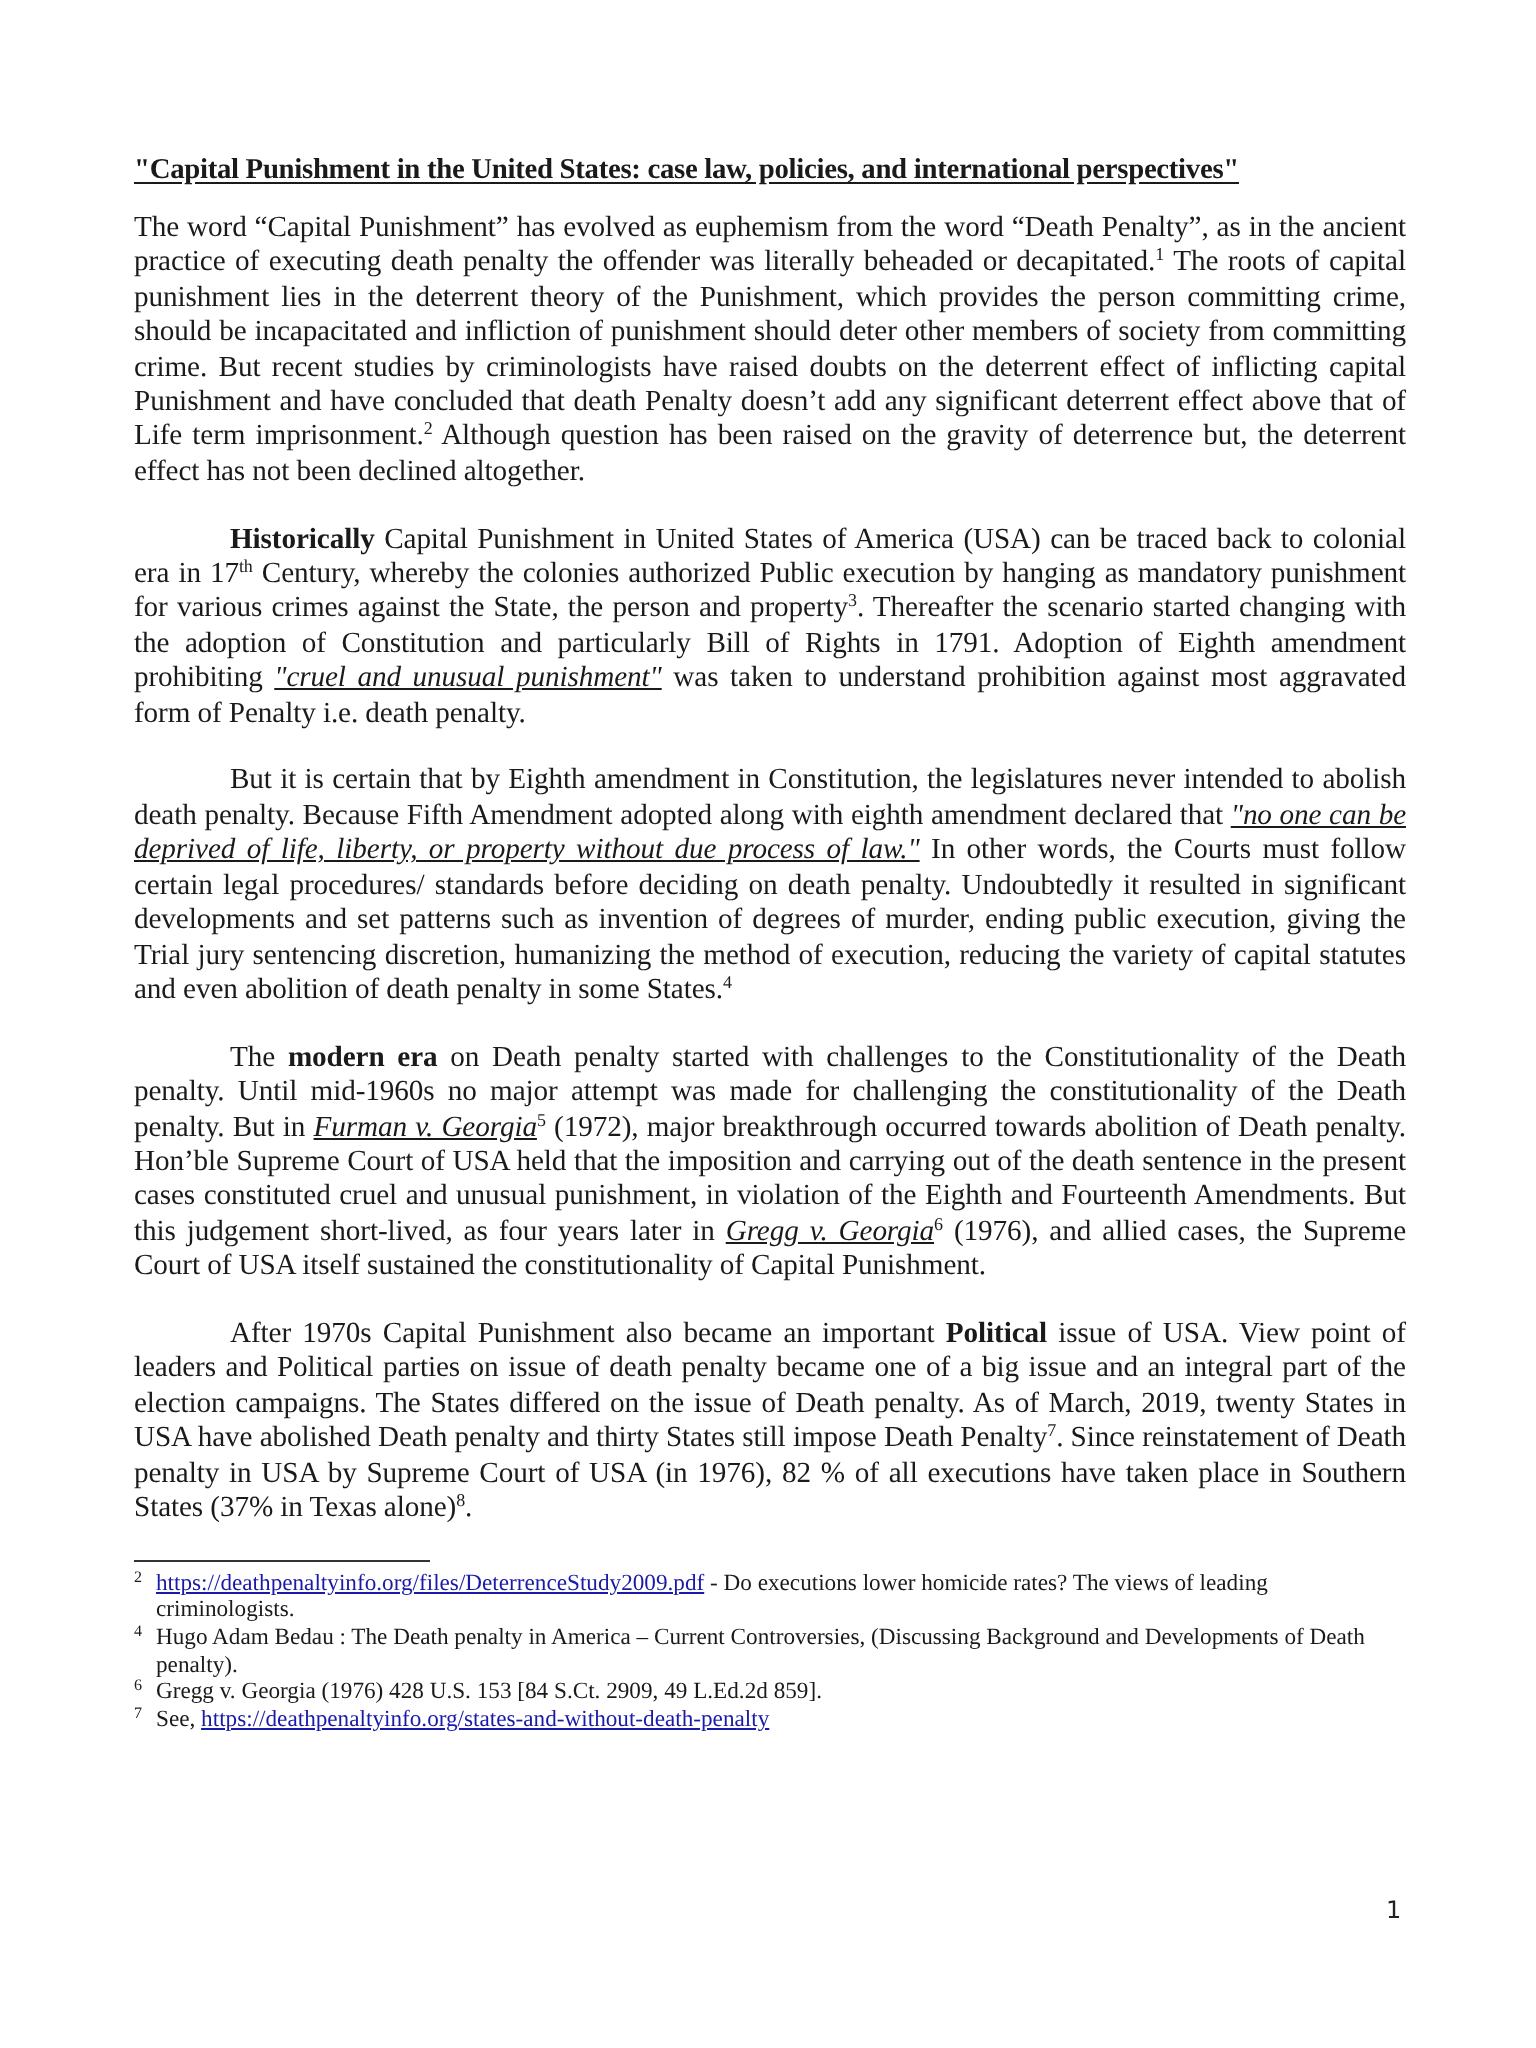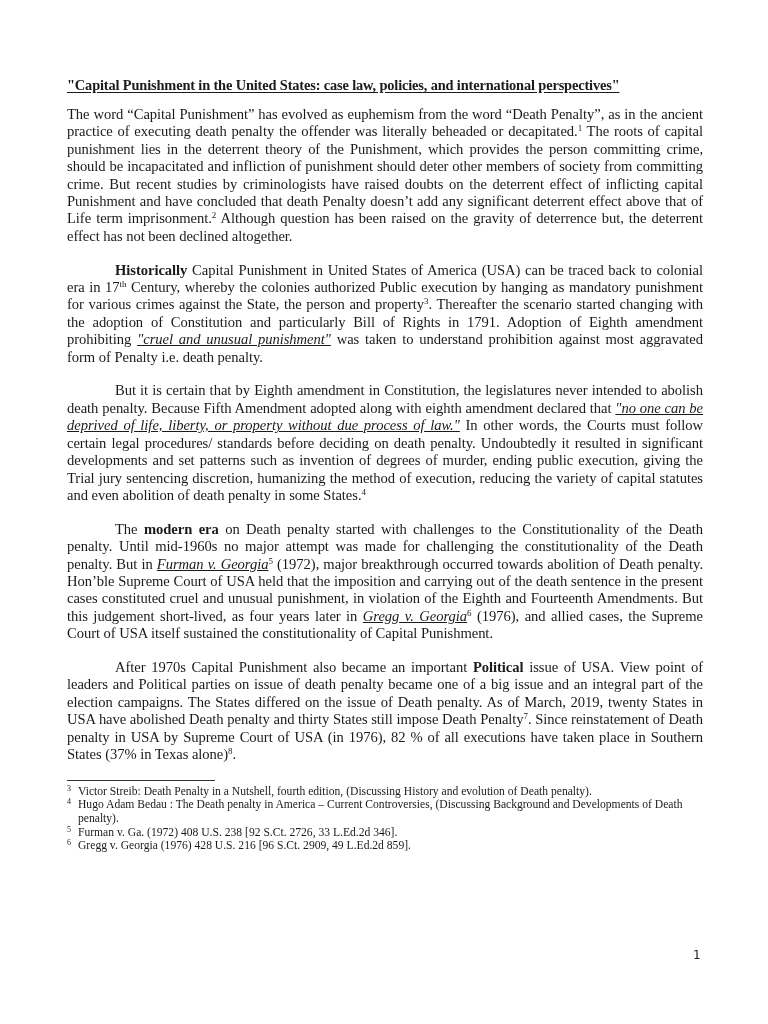--- a/index.html
+++ b/index.html
@@ -96,20 +96,20 @@
 
   <p class="para indent"><span>But it is certain that by Eighth amendment in Constitution, the legislatures never intended to abolish death penalty. Because Fifth Amendment adopted along with eighth amendment declared that </span><span class="u-italic">"no one can be deprived of life, liberty, or property without due process of law."</span><span> In other words, the Courts must follow certain legal procedures/ standards before deciding on death penalty. Undoubtedly it resulted in significant developments and set patterns such as invention of degrees of murder, ending public execution, giving the Trial jury sentencing discretion, humanizing the method of execution, reducing the variety of capital statutes and even abolition of death penalty in some States.</span><sup>4</sup></p>
 
   <p class="para indent"><span>The </span><b>modern era</b><span> on Death penalty started with challenges to the Constitutionality of the Death penalty. Until mid-1960s no major attempt was made for challenging the constitutionality of the Death penalty. But in </span><span class="u-italic">Furman v. Georgia</span><sup>5</sup><span> (1972), major breakthrough occurred towards abolition of Death penalty. Hon’ble Supreme Court of USA held that the imposition and carrying out of the death sentence in the present cases constituted cruel and unusual punishment, in violation of the Eighth and Fourteenth Amendments. But this judgement short-lived, as four years later in </span><span class="u-italic">Gregg v. Georgia</span><sup>6</sup><span> (1976), and allied cases, the Supreme Court of USA itself sustained the constitutionality of Capital Punishment.</span></p>
 
   <p class="para indent"><span>After 1970s Capital Punishment also became an important </span><b>Political</b><span> issue of USA. View point of leaders and Political parties on issue of death penalty became one of a big issue and an integral part of the election campaigns. The States differed on the issue of Death penalty. As of March, 2019, twenty States in USA have abolished Death penalty and thirty States still impose Death Penalty</span><sup>7</sup><span>. Since reinstatement of Death penalty in USA by Supreme Court of USA (in 1976), 82 % of all executions have taken place in Southern States (37% in Texas alone)</span><sup>8</sup><span>.</span></p>
 
   <div class="footnote-rule"></div>
 
   <div class="footnotes">
-    <p class="fn"><sup>3</sup><span>Victor Streib: Death Penalty in a Nutshell, fourth edition, (Discussing History and evolution of Death penalty).</span></p>
+    <p class="fn"><sup>2</sup><a>https://deathpenaltyinfo.org/files/DeterrenceStudy2009.pdf</a><span> - Do executions lower homicide rates? The views of leading criminologists.</span></p>
     <p class="fn"><sup>4</sup><span>Hugo Adam Bedau : The Death penalty in America – Current Controversies, (Discussing Background and Developments of Death penalty).</span></p>
-    <p class="fn"><sup>5</sup><span>Furman v. Ga. (1972) 408 U.S. 238 [92 S.Ct. 2726, 33 L.Ed.2d 346].</span></p>
-    <p class="fn"><sup>6</sup><span>Gregg v. Georgia (1976) 428 U.S. 216 [96 S.Ct. 2909, 49 L.Ed.2d 859].</span></p>
+    <p class="fn"><sup>6</sup><span>Gregg v. Georgia (1976) 428 U.S. 153 [84 S.Ct. 2909, 49 L.Ed.2d 859].</span></p>
+    <p class="fn"><sup>7</sup><span>See, </span><a>https://deathpenaltyinfo.org/states-and-without-death-penalty</a></p>
   </div>
 </div>
 
 <div class="page-number">1</div>
 
 </body></html>

